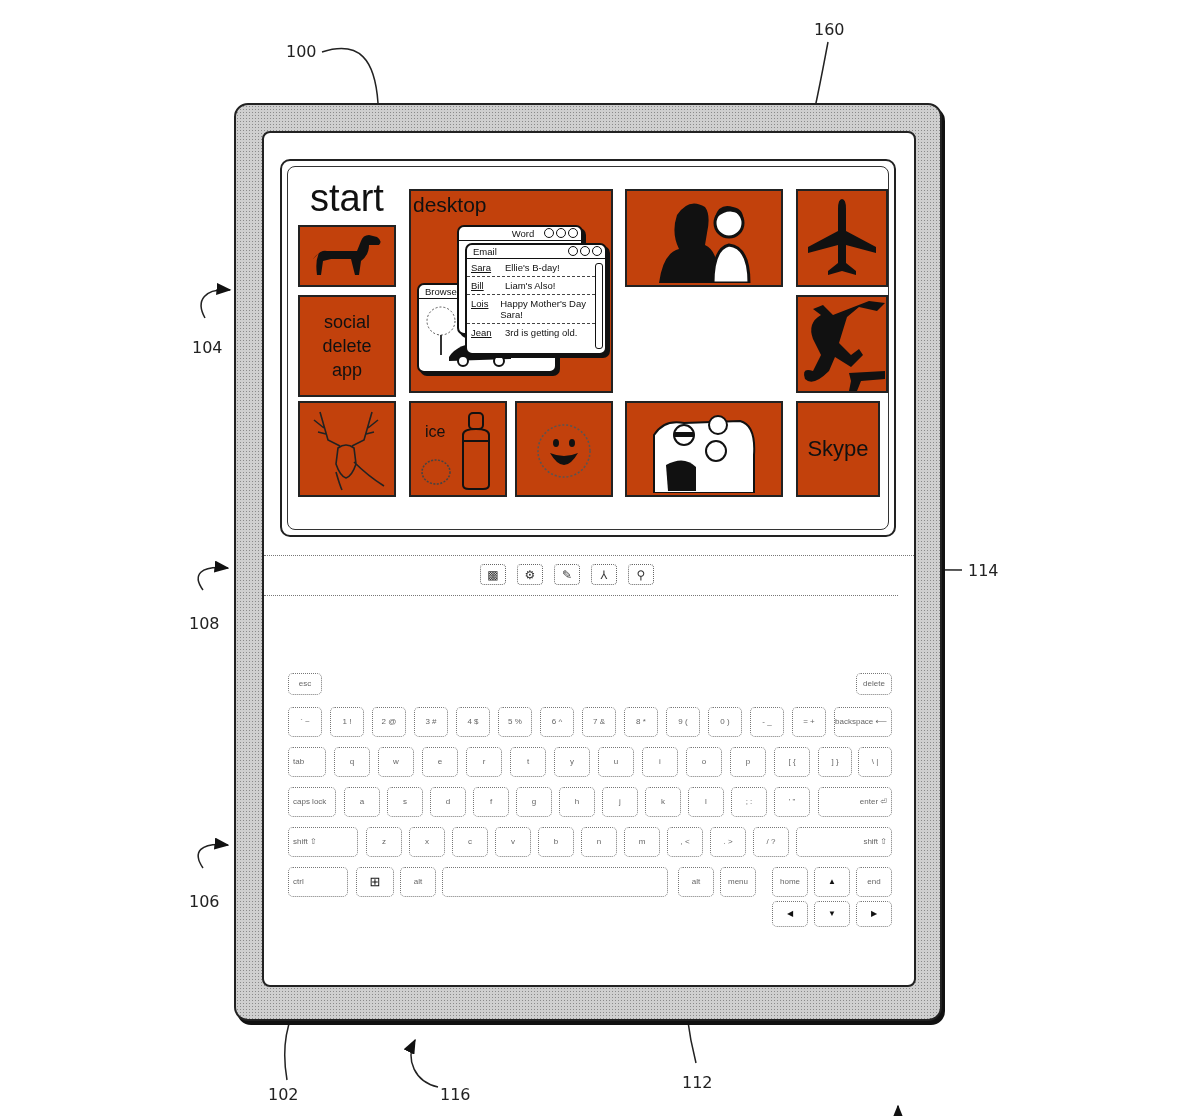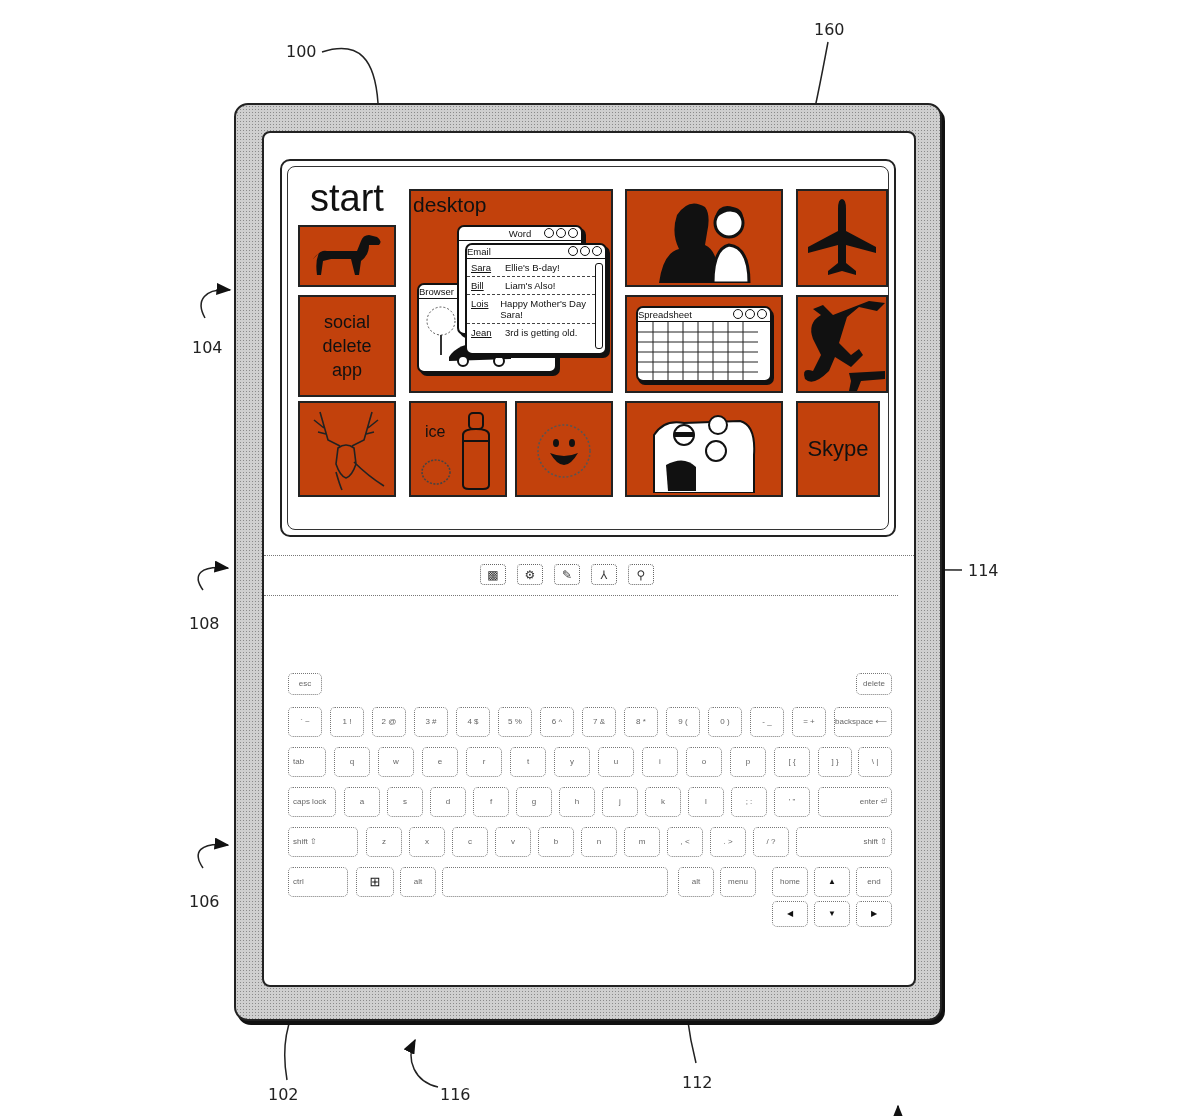--- a/index.html
+++ b/index.html
@@ -29,21 +29,21 @@
   .tiles-inner {
     position: absolute; left: 5px; top: 5px; right: 5px; bottom: 5px;
     border: 1.5px solid #333; border-radius: 8px;
   }
   .tile { position: absolute; border: 2px solid #222; background: #c2410c; overflow: hidden; display:flex; align-items:center; justify-content:center; }
   .tile-text { font-size: 18px; text-align: center; line-height: 1.35; }
   .start-label { position: absolute; font-size: 38px; }
   .desk-label { position: absolute; font-size: 21px; }
 
   .win { position: absolute; background: #fff; border: 2px solid #111; border-radius: 7px; box-shadow: 3px 3px 0 #111; font-size: 9.5px; }
-  .win-title { height: 14px; border-bottom: 1.5px solid #111; display:flex; align-items:center; position: relative; }
+  .win-title { height: 14px; border-bottom: 1.5px solid #111; display:flex; align-items:center; padding-left:6px; position: relative; }
   .win-btns { position: absolute; right: 3px; top: 1px; display:flex; gap:2px; }
   .win-btns span { width: 10px; height: 10px; border: 1.5px solid #111; border-radius: 50%; display:block; background:#fff; }
   .mail-row { display:flex; border-bottom: 1px dashed #444; padding: 3px 4px; gap: 8px; }
   .mail-row .from { width: 26px; text-decoration: underline; }
 
   .divider-line { position: absolute; left: 0; right: 0; border-top: 1.5px dotted #777; }
   .toolbar { position: absolute; left: 216px; top: 431px; display: flex; gap: 11px; }
   .tb-btn { width: 26px; height: 21px; border: 1.5px dotted #666; border-radius: 4px; display:flex; align-items:center; justify-content:center; font-size: 12px; color:#333; }
 
   .kb { position: absolute; left: 24px; top: 540px; width: 606px; }
@@ -186,38 +186,20 @@
       </div>
 
       <div class="tile" style="left:343px;top:28px;width:158px;height:98px">
         <svg width="110" height="90" viewBox="0 0 110 90">
             <path d="M10,90 Q14,60 30,56 Q22,40 28,22 Q40,4 56,14 Q62,22 58,40 L56,52 Q70,58 70,90 Z" fill="#111"></path>
             <circle cx="80" cy="30" r="14" fill="#fff" stroke="#111" stroke-width="3"></circle>
             <path d="M66,24 Q70,10 84,14 Q96,16 94,30 L92,22 Q80,14 68,24 Z" fill="#111"></path>
             <path d="M64,90 Q64,56 80,52 Q100,54 100,90 Z" fill="#fff" stroke="#111" stroke-width="3"></path>
           </svg>
       </div>
-      <div class="tile" style="left:343px;top:134px;width:158px;height:98px">
-        <div class="win" style="position:relative;width:136px;height:76px;left:0;top:0;box-shadow:2px 3px 0 #111">
-          <div class="win-title">
-              <span>Spreadsheet</span>
-              <div class="win-btns">
-                <span></span>
-                <span></span>
-                <span></span>
-              </div>
-            </div>
-          <svg width="120" height="58" viewBox="0 0 120 58">
-              <g stroke="#222" stroke-width="1">
-                <path d="M0,10 H120 M0,20 H120 M0,30 H120 M0,40 H120 M0,50 H120"></path>
-                <path d="M15,0 V58 M30,0 V58 M45,0 V58 M60,0 V58 M75,0 V58 M90,0 V58 M105,0 V58"></path>
-              </g>
-            </svg>
-        </div>
-      </div>
       <div class="tile" style="left:343px;top:240px;width:158px;height:96px">
         <svg width="120" height="88" viewBox="0 0 120 88">
             <rect x="6" y="10" width="108" height="76" fill="none"></rect>
             <path d="M10,30 Q20,14 40,18 L96,16 Q112,20 110,50 L110,88 L10,88 Z" fill="#fff" stroke="#111" stroke-width="2"></path>
             <circle cx="40" cy="30" r="10" fill="#fff" stroke="#111" stroke-width="2"></circle>
             <rect x="30" y="27" width="20" height="5" fill="#111"></rect>
             <circle cx="74" cy="20" r="9" fill="#fff" stroke="#111" stroke-width="2"></circle>
             <circle cx="72" cy="46" r="10" fill="#fff" stroke="#111" stroke-width="2"></circle>
             <path d="M22,60 Q40,50 52,62 L52,86 L24,86 Z" fill="#111"></path>
           </svg>

